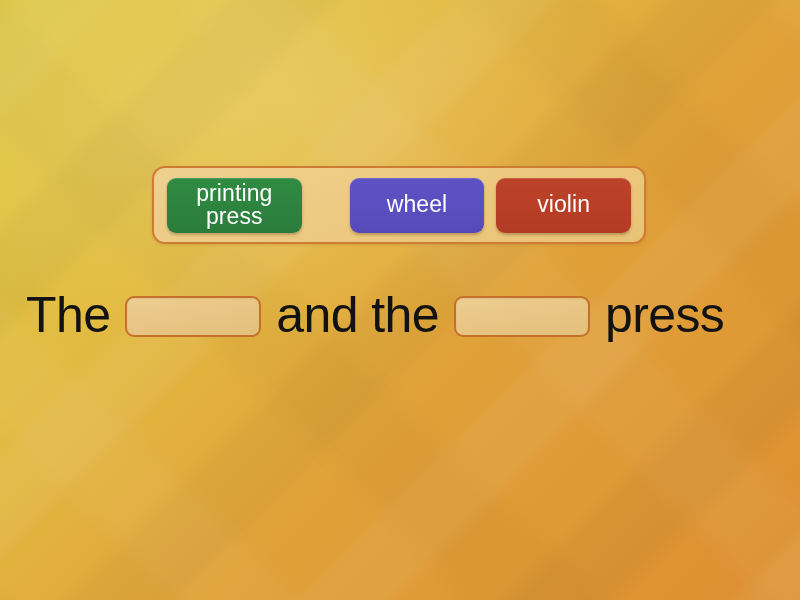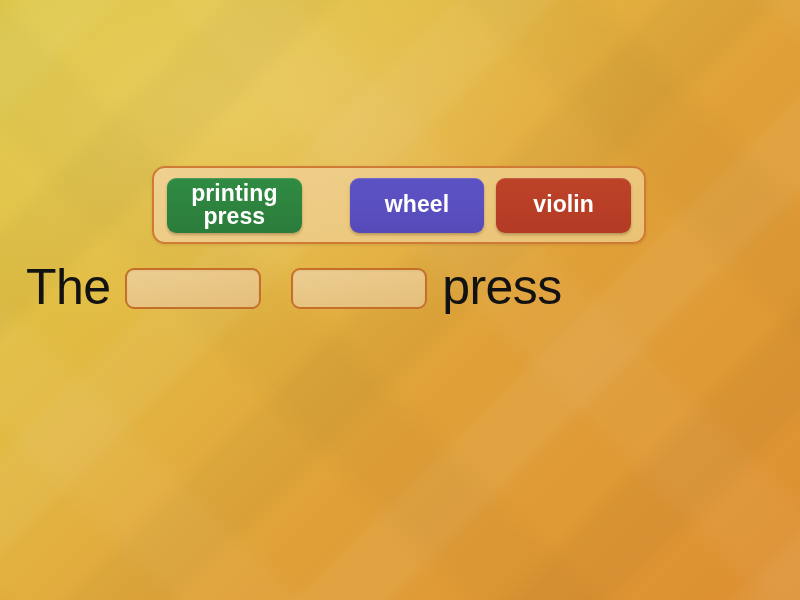--- a/index.html
+++ b/index.html
@@ -101,21 +101,21 @@
     box-shadow: 0 1px 3px rgba(120,70,20,0.18);
   }
   .tile {
     height: 55px;
     border-radius: 9px;
     display: flex;
     align-items: center;
     justify-content: center;
     text-align: center;
     color: #ffffff;
-    font-weight: bold;
+    font-weight: normal;
     font-size: 23px;
     line-height: 1.02;
     letter-spacing: 0.1px;
     padding: 0 8px;
     box-shadow: 0 2px 3px rgba(90,55,15,0.33),
                 inset 0 1px 0 rgba(255,255,255,0.15);
     user-select: none;
     cursor: grab;
   }
   .tile-0 {
@@ -143,20 +143,21 @@
     line-height: 63px;
     color: #121212;
     letter-spacing: -0.6px;
     text-align: left;
   }
   .sentence-line {
     display: flex;
     align-items: center;
     white-space: nowrap;
     height: 63px;
+    margin-top: 28px;
   }
   .sentence-line.line-2 { margin-top: 2px; }
   .word { display: inline-block; }
   .sp { display: inline-block; width: 15px; }
 
   .blank {
     display: inline-block;
     width: 136px;
     height: 41px;
     background: linear-gradient(170deg, #ecce93 0%, #e8c583 55%, #e4bf7c 100%);
@@ -185,20 +186,21 @@
     <div class="tile tile-2">violin</div>
   </div>
 
   <div class="sentence">
 
     <div class="sentence-line line-1">
       <span class="word">The</span>
       <span class="sp"></span>
       <span class="blank"></span>
       <span class="sp"></span>
+      <span class="word">and the</span>
       <span class="sp"></span>
       <span class="blank"></span>
       <span class="sp"></span>
       <span class="word">press</span>
     </div>
 
 
   </div>
 
 </div>

